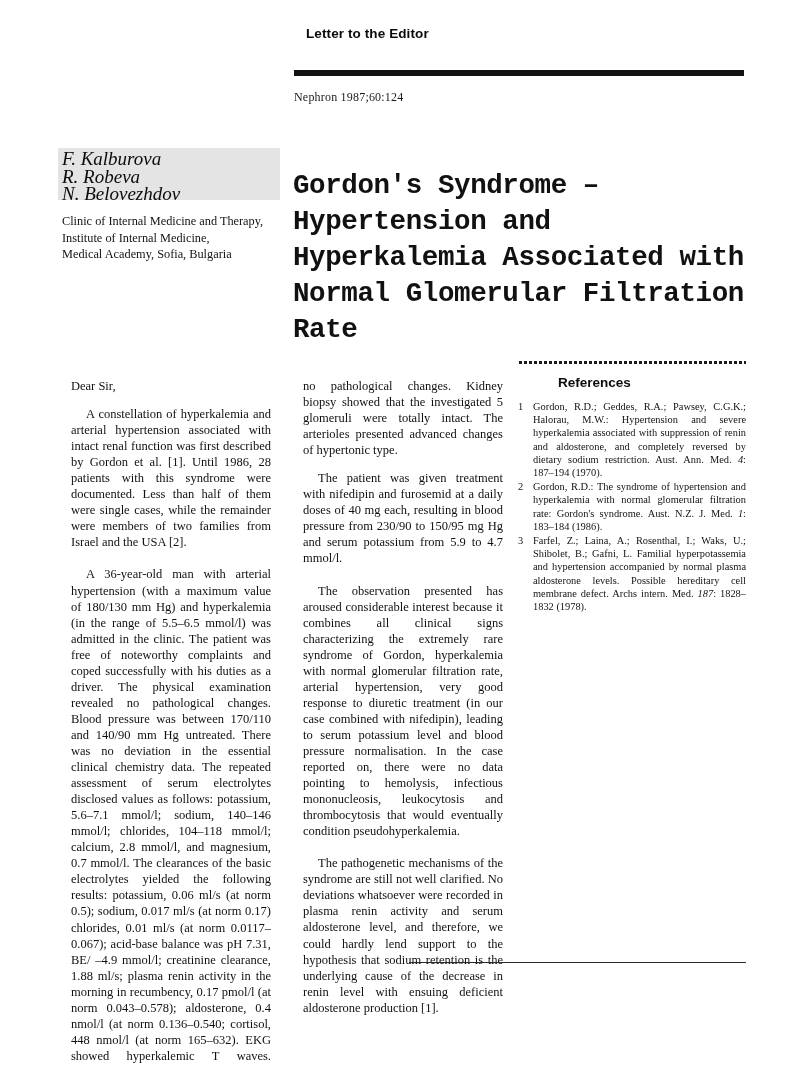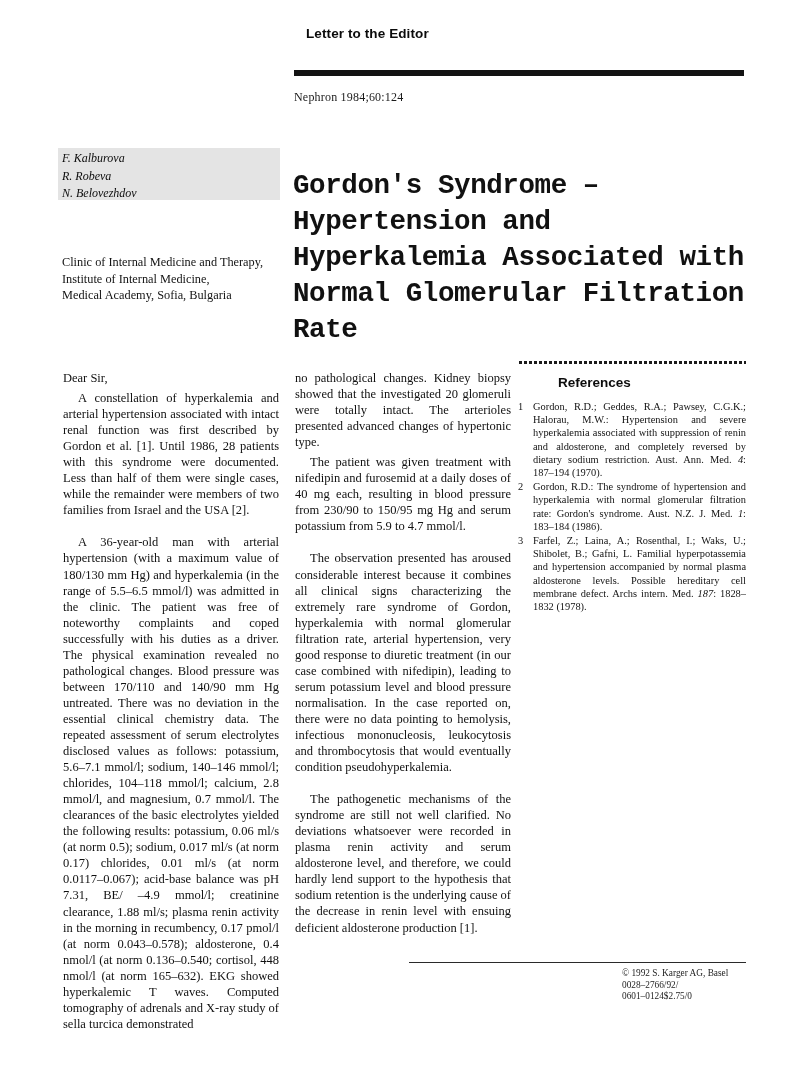--- a/index.html
+++ b/index.html
@@ -62,33 +62,32 @@
     width: 222px;
     height: 52px;
     background: #e4e4e4;
   }
   .authors {
     position: absolute;
     left: 62px;
     top: 150px;
     width: 222px;
     font-style: italic;
-    font-size: 12px;
+    font-size: 19px;
     line-height: 17.5px;
     color: #0c0c0c;
   }
   .affiliation {
     position: absolute;
     left: 62px;
     top: 213px;
     width: 230px;
     font-size: 12.3px;
     line-height: 16.5px;
     color: #131313;
-    margin-top: 41px;
   }
 
   
   .article-title {
     position: absolute;
     left: 293px;
     top: 150px;
     width: 462px;
     font-family: Liberation Mono, monospace;
     font-weight: bold;
@@ -102,21 +101,21 @@
   .col {
     position: absolute;
     top: 366px;
     font-size: 12.5px;
     line-height: 16.05px;
     text-align: justify;
     text-justify: inter-word;
     color: #101010;
   }
   .col p {
-    margin: 4px;
+    margin: 12px;
   }
   .col p.indent {
     text-indent: 15px;
   }
   .col p.gap {
     margin-top: 16px;
   }
   .col-1 { left: 59px; width: 224px; }
   .col-2 { left: 291px; width: 224px; }
 
@@ -189,47 +188,46 @@
     color: #1d1d1d;
   }
 </style>
 </head>
 <body>
 
 <div class="page">
 
   <div class="running-head">Letter to the Editor</div>
   <div class="rule-thick"></div>
-  <div class="journal-ref">Nephron 1984;60:124</div>
+  <div class="journal-ref">Nephron 1987;60:124</div>
 
   <div class="author-box"></div>
   <div class="authors">F. Kalburova<br>R. Robeva<br>N. Belovezhdov</div>
   <div class="affiliation">Clinic of Internal Medicine and Therapy,<br>Institute of Internal Medicine,<br>Medical Academy, Sofia, Bulgaria</div>
 
   <h1 class="article-title">Gordon's Syndrome – Hypertension and Hyperkalemia Associated with Normal Glomerular Filtration Rate</h1>
 
   <div class="col col-1">
     <p>Dear Sir,</p>
     <p class="indent">A constellation of hyperkalemia and arterial hypertension associated with intact renal function was first described by Gordon et al. [1]. Until 1986, 28 patients with this syndrome were documented. Less than half of them were single cases, while the remainder were members of two families from Israel and the USA [2].</p>
     <p class="indent gap">A 36-year-old man with arterial hypertension (with a maximum value of 180/130 mm Hg) and hyperkalemia (in the range of 5.5–6.5 mmol/l) was admitted in the clinic. The patient was free of noteworthy complaints and coped successfully with his duties as a driver. The physical examination revealed no pathological changes. Blood pressure was between 170/110 and 140/90 mm Hg untreated. There was no deviation in the essential clinical chemistry data. The repeated assessment of serum electrolytes disclosed values as follows: potassium, 5.6–7.1 mmol/l; sodium, 140–146 mmol/l; chlorides, 104–118 mmol/l; calcium, 2.8 mmol/l, and magnesium, 0.7 mmol/l. The clearances of the basic electrolytes yielded the following results: potassium, 0.06 ml/s (at norm 0.5); sodium, 0.017 ml/s (at norm 0.17) chlorides, 0.01 ml/s (at norm 0.0117–0.067); acid-base balance was pH 7.31, BE/ –4.9 mmol/l; creatinine clearance, 1.88 ml/s; plasma renin activity in the morning in recumbency, 0.17 pmol/l (at norm 0.043–0.578); aldosterone, 0.4 nmol/l (at norm 0.136–0.540; cortisol, 448 nmol/l (at norm 165–632). EKG showed hyperkalemic T waves. Computed tomography of adrenals and X-ray study of sella turcica demonstrated</p>
   </div>
 
   <div class="col col-2">
-    <p>no pathological changes. Kidney biopsy showed that the investigated 20 glomeruli were totally intact. The arterioles presented advanced changes of hypertonic type.</p>
+    <p>no pathological changes. Kidney biopsy showed that the investigated 5 glomeruli were totally intact. The arterioles presented advanced changes of hypertonic type.</p>
     <p class="indent">The patient was given treatment with nifedipin and furosemid at a daily doses of 40 mg each, resulting in blood pressure from 230/90 to 150/95 mg Hg and serum potassium from 5.9 to 4.7 mmol/l.</p>
     <p class="indent gap">The observation presented has aroused considerable interest because it combines all clinical signs characterizing the extremely rare syndrome of Gordon, hyperkalemia with normal glomerular filtration rate, arterial hypertension, very good response to diuretic treatment (in our case combined with nifedipin), leading to serum potassium level and blood pressure normalisation. In the case reported on, there were no data pointing to hemolysis, infectious mononucleosis, leukocytosis and thrombocytosis that would eventually condition pseudohyperkalemia.</p>
     <p class="indent gap">The pathogenetic mechanisms of the syndrome are still not well clarified. No deviations whatsoever were recorded in plasma renin activity and serum aldosterone level, and therefore, we could hardly lend support to the hypothesis that sodium retention is the underlying cause of the decrease in renin level with ensuing deficient aldosterone production [1].</p>
   </div>
 
   <div class="refs-col">
     <div class="dotted-rule"></div>
     <div class="refs-title">References</div>
     <div id="ref-list">
         <div class="ref-item"><span class="ref-num">1</span><span>Gordon, R.D.; Geddes, R.A.; Pawsey, C.G.K.; Halorau, M.W.: Hypertension and severe hyperkalemia associated with suppression of renin and aldosterone, and completely reversed by dietary sodium restriction. Aust. Ann. Med. <i>4</i>: 187–194 (1970).</span></div>
         <div class="ref-item"><span class="ref-num">2</span><span>Gordon, R.D.: The syndrome of hypertension and hyperkalemia with normal glomerular filtration rate: Gordon's syndrome. Aust. N.Z. J. Med. <i>1</i>: 183–184 (1986).</span></div>
         <div class="ref-item"><span class="ref-num">3</span><span>Farfel, Z.; Laina, A.; Rosenthal, I.; Waks, U.; Shibolet, B.; Gafni, L. Familial hyperpotassemia and hypertension accompanied by normal plasma aldosterone levels. Possible hereditary cell membrane defect. Archs intern. Med. <i>187</i>: 1828–1832 (1978).</span></div>
       </div>
   </div>
 
   <div class="footer-rule"></div>
-  <div class="footer-copyright">© 1992 S. Karger AG, Basel<br>0028–2766/92/<br>0601–0124$2.75/0</div>
 
 </div>
 
 </body></html>

